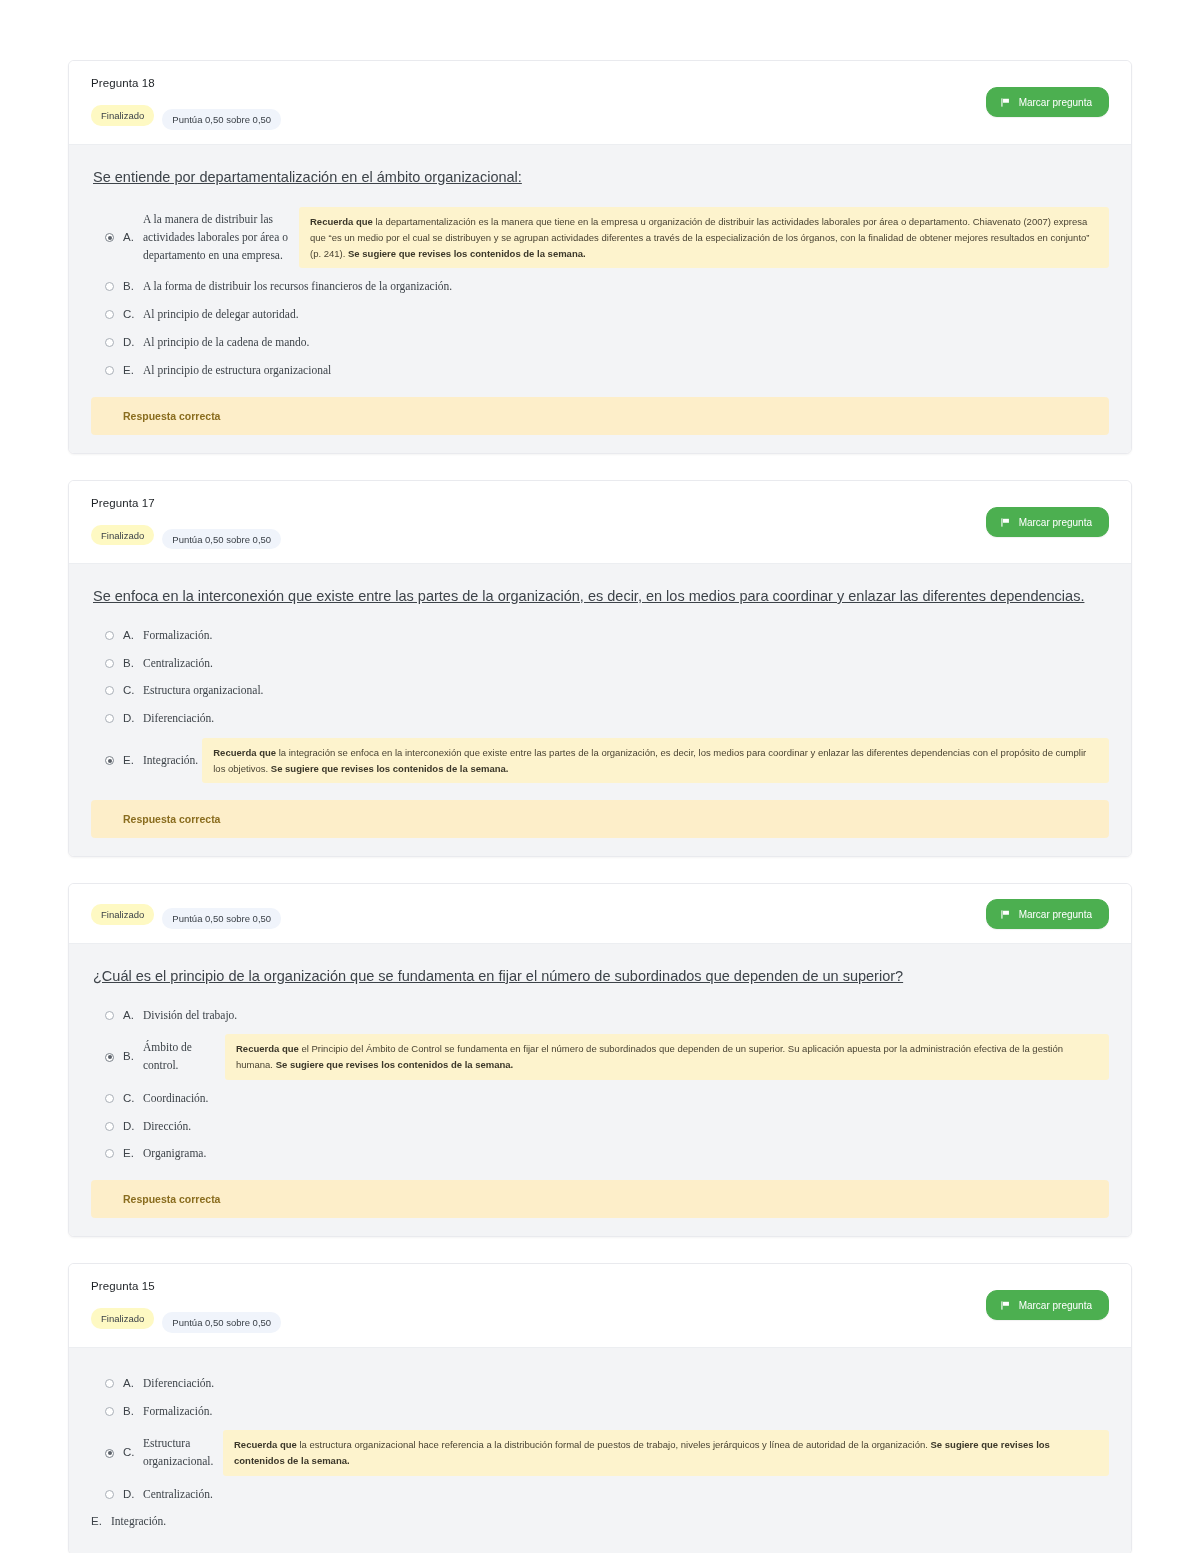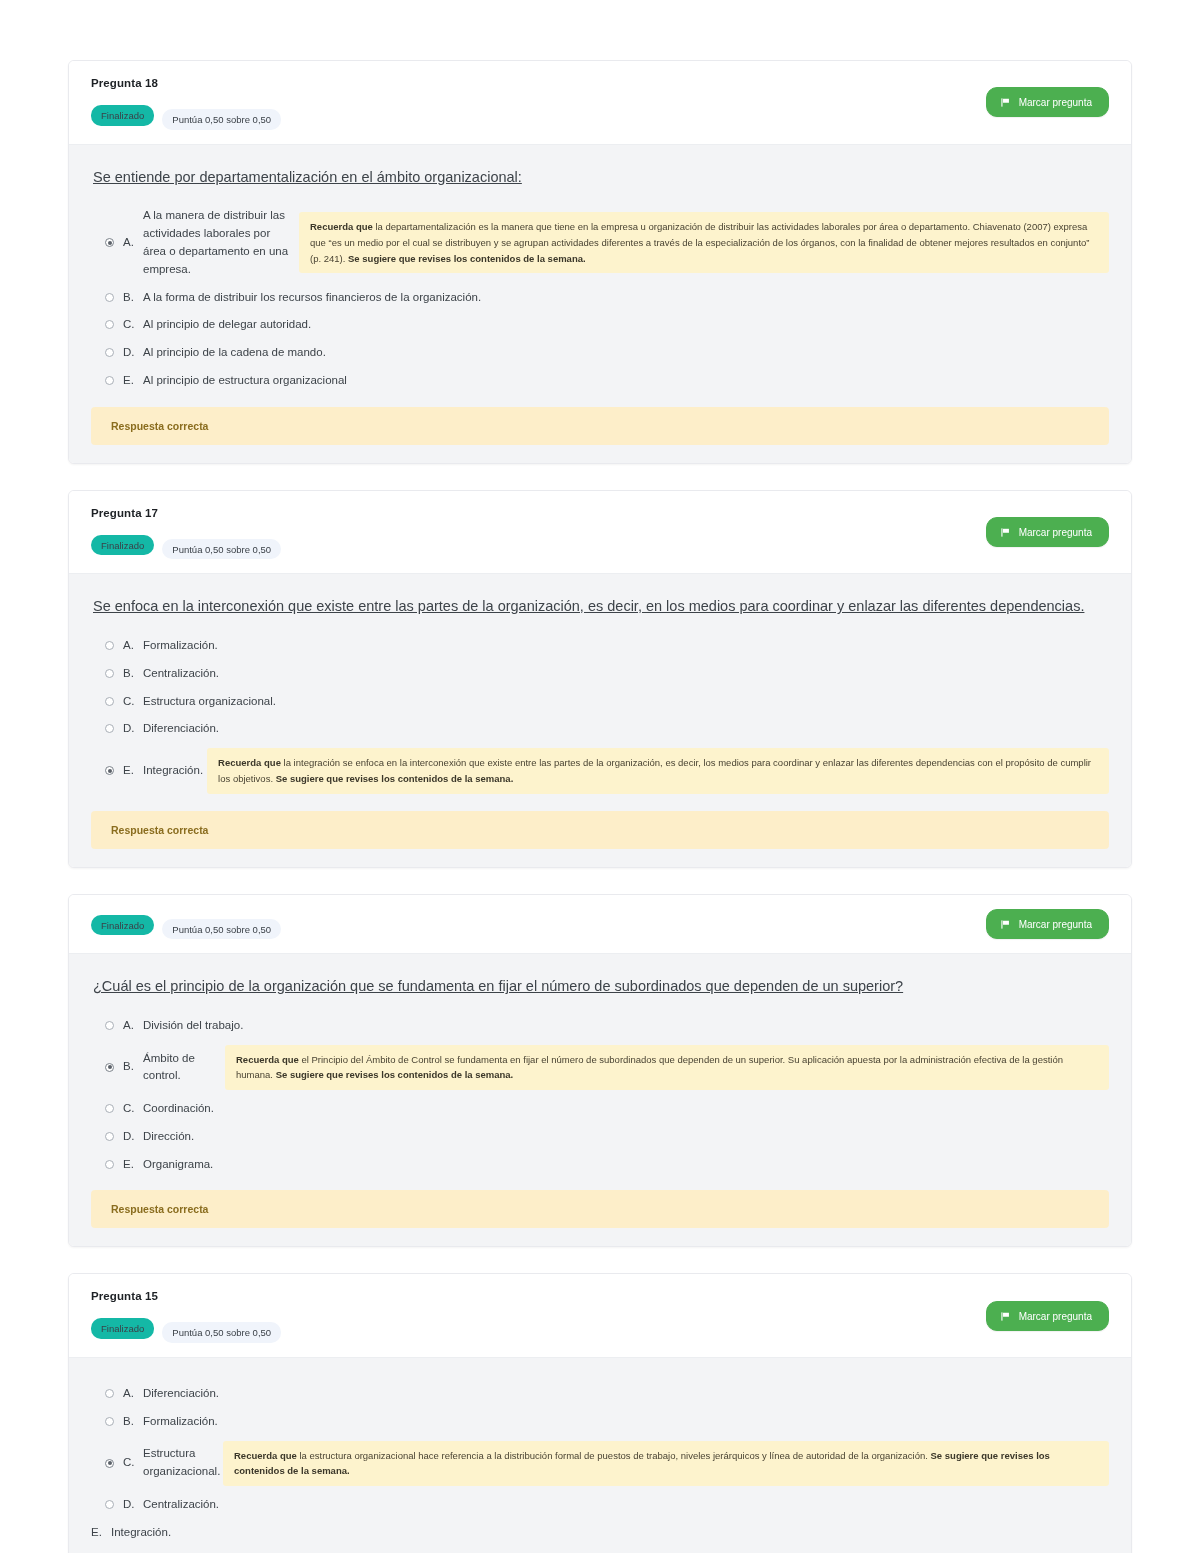--- a/index.html
+++ b/index.html
@@ -27,40 +27,40 @@
     overflow: hidden;
   }
   .q-header {
     background: #ffffff;
     padding: 16px 22px 14px 22px;
     position: relative;
     border-bottom: 1px solid #eceef1;
   }
   .q-no {
     font-size: 11.5px;
-    font-weight: 700;
+    font-weight: 400;
     color: #1d2125;
     letter-spacing: .1px;
     margin: 0 0 12px 0;
   }
   .q-meta {
     display: flex;
     align-items: center;
     gap: 8px;
   }
   .badge {
     display: inline-block;
     font-size: 9.5px;
     line-height: 1;
     padding: 6px 10px 5px 10px;
     border-radius: 10px;
     color: #3b4148;
     white-space: nowrap;
   }
-  .badge-state { background: #14b8a6; }
+  .badge-state { background: #fef9c3; }
   .badge-grade { background: #f0f4fb; color: #3b4148; margin-top: 8px; }
   .flag-btn {
     position: absolute;
     right: 22px;
     top: 50%;
     transform: translateY(-50%);
     background: #4caf50;
     border: 1px solid #4caf50;
     border-radius: 11px;
     color: #ffffff;
@@ -120,20 +120,21 @@
     flex: 0 0 auto;
     width: 20px;
     font-size: 11.5px;
     color: #3d4349;
     line-height: 1.55;
   }
   .ans-text {
     font-size: 11.5px;
     color: #3d4349;
     line-height: 1.55;
+    font-family: Liberation Serif, serif;
   }
   .ans-text.narrow { width: 152px; flex: 0 0 152px; }
   .ans-text.narrow-b { width: 78px;  flex: 0 0 78px; }
   .ans-text.narrow-c { width: 76px;  flex: 0 0 76px; }
   
   .feedback {
     background: #fdf3cd;
     color: #4a4433;
     font-size: 9.5px;
     line-height: 1.65;
@@ -144,21 +145,21 @@
   }
   .feedback b { font-weight: 700; color: #3b3729; }
   .feedback-wide { flex: 1 1 auto; }
   
   .correct-banner {
     background: #fdeec9;
     color: #8a6d1f;
     font-size: 10.5px;
     font-weight: 700;
     border-radius: 4px;
-    padding: 13px 20px;
+    padding: 13px 32px;
     margin-top: 12px;
   }
 </style>
 </head>
 <body>
 
 <div class="page">
   <div id="questions-root">
       <div class="question-card">
         <div class="q-header">

